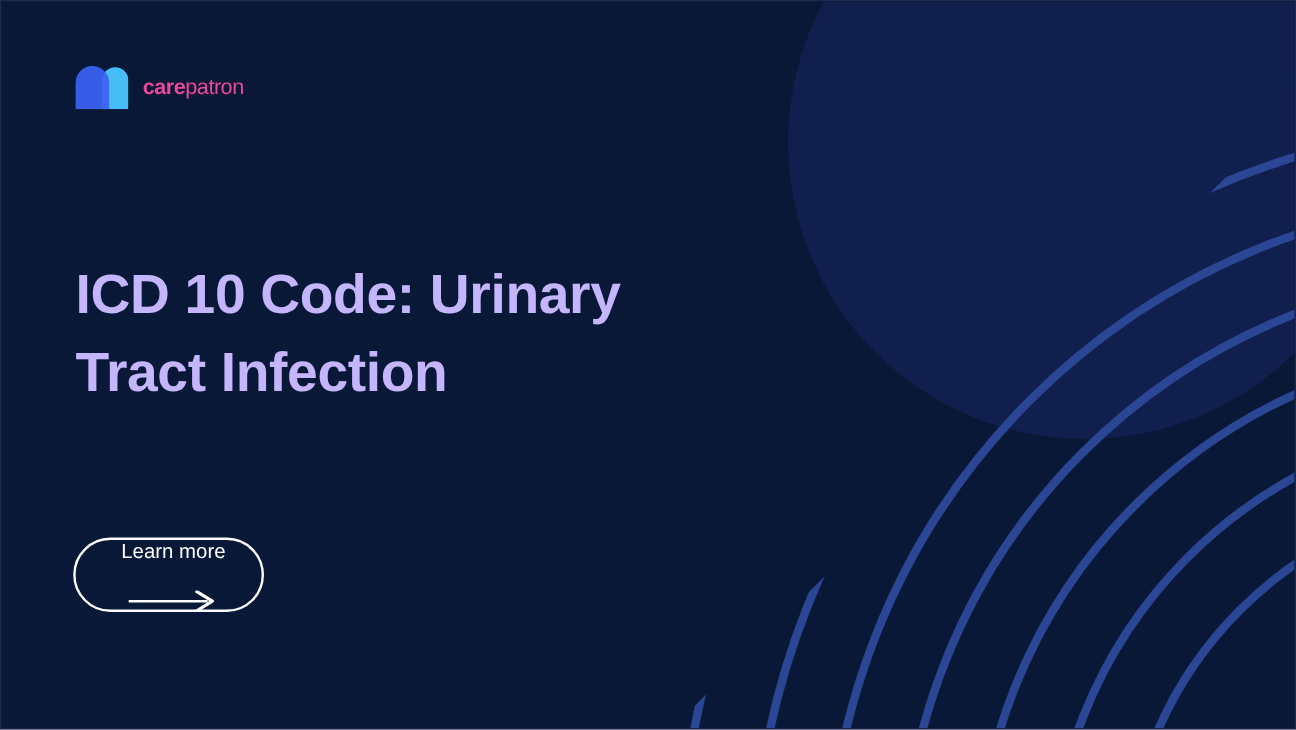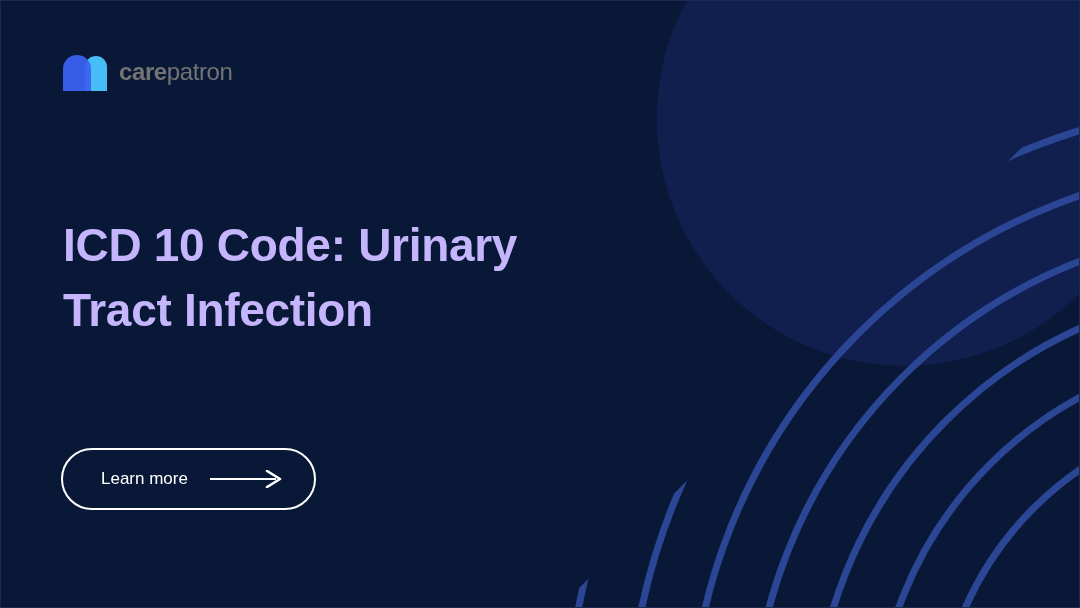--- a/index.html
+++ b/index.html
@@ -40,23 +40,23 @@
     z-index: 5;
   }
 
   #logo-mark {
     width: 46px;
     height: 38px;
     display: block;
   }
 
   #logo-wordmark {
-    font-size: 24px;
+    font-size: 18px;
     letter-spacing: -0.4px;
-    color: #737373;
+    color: #ec4899;
     line-height: 1;
     white-space: nowrap;
   }
   #logo-wordmark .wm-bold { font-weight: 700; }
   #logo-wordmark .wm-light { font-weight: 400; }
 
   
   #headline {
     position: absolute;
     left: 62px;
@@ -81,20 +81,21 @@
     align-items: center;
     gap: 22px;
     height: 62px;
     padding: 0 30px 0 38px;
     box-sizing: border-box;
     border: 2px solid #ffffff;
     border-radius: 999px;
     background: transparent;
     cursor: pointer;
     text-decoration: none;
+    flex-direction: column;
   }
 
   #cta-label {
     color: #ffffff;
     font-size: 17px;
     font-weight: 500;
     white-space: nowrap;
     font-family: "Liberation Sans", sans-serif;
   }
 

